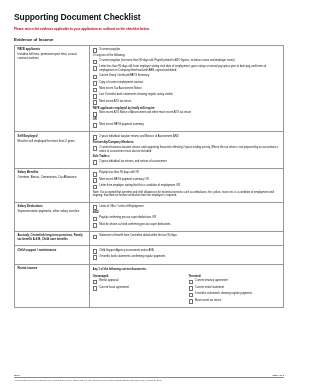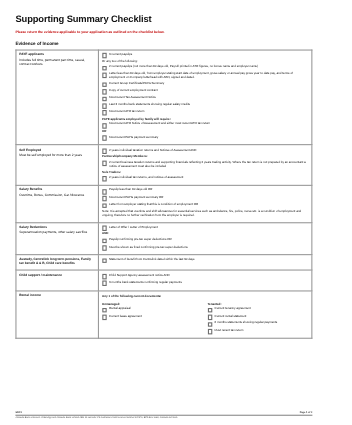--- a/index.html
+++ b/index.html
@@ -116,21 +116,21 @@
     font-size:2.05px;
     color:#444;
     line-height:1.3;
   }
 </style>
 </head>
 <body>
 
 <div class="page">
 
-  <div class="title">Supporting Summary Checklist</div>
+  <div class="title">Supporting Document Checklist</div>
   <div class="redline">Please return the evidence applicable to your application as outlined on the checklist below.</div>
   <div class="sectionhead">Evidence of Income</div>
 
   <table class="checklist">
     <tbody>
 
       <tr>
         <td class="left">
           <span>PAYE applicants</span>
           <span class="sub">Includes full time, permanent part time, casual, contract workers</span>

